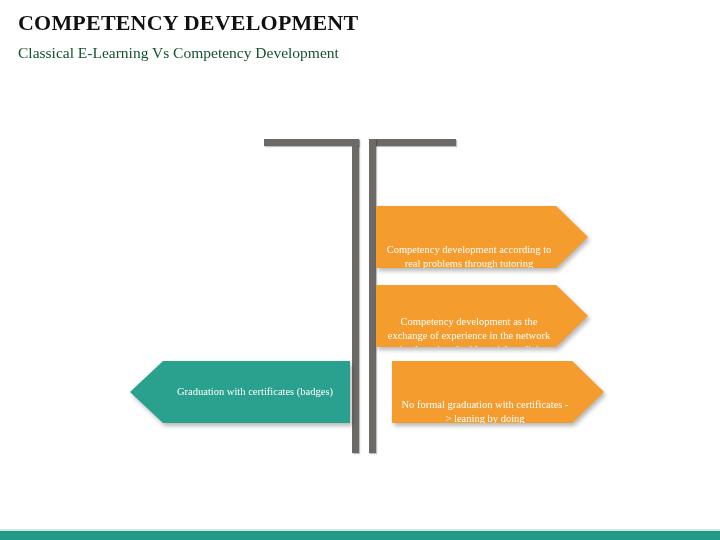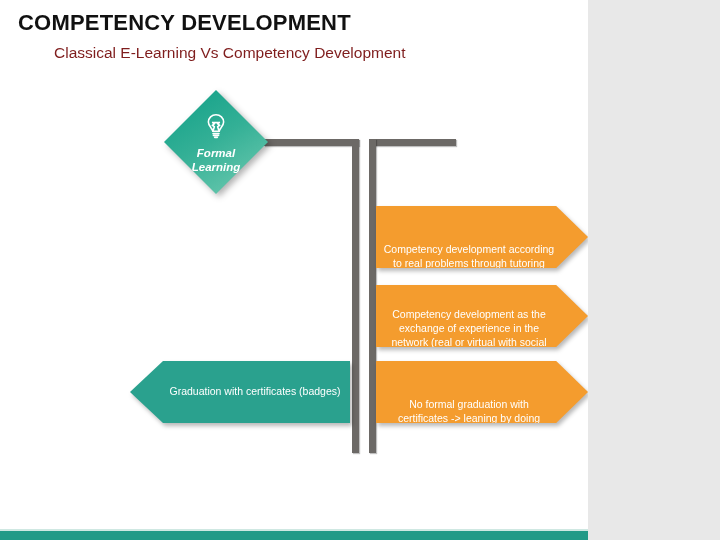--- a/index.html
+++ b/index.html
@@ -1,26 +1,26 @@
 <!DOCTYPE html>
 <html><head>
 <meta charset="utf-8">
 <style>
   html,body{margin:0;padding:0;background:#e8e8e8;}
   #slide{
-    position:relative;width:588px;height:540px;background:#ffffff;
-    font-family:Liberation Sans, sans-serif;overflow:hidden;
+    position:relative;width:720px;height:540px;background:#ffffff;
+    font-family:Liberation Serif, serif;overflow:hidden;
   }
   
   .title{
     position:absolute;left:18px;top:10px;font-size:22px;font-weight:bold;
     color:#111;letter-spacing:.2px;
   }
   .subtitle{
-    position:absolute;left:18px;top:44px;font-size:15.5px;color:#7f1d1d;margin-left:36px;
+    position:absolute;left:18px;top:44px;font-size:15.5px;color:#14532d;
   }
   
   .diamond{
     position:absolute;width:104px;height:104px;top:90px;
     clip-path:polygon(50% 0,100% 50%,50% 100%,0 50%);
     display:flex;flex-direction:column;align-items:center;justify-content:center;
   }
   .diamond-wrap{position:absolute;top:0;left:0;filter:drop-shadow(3px 3px 3px rgba(0,0,0,.3));}
   .diamond.green{background:linear-gradient(150deg,#0f9f87 0%,#34b096 48%,#72ccb2 100%);}
   .diamond.orange{background:linear-gradient(150deg,#ec8d14 0%,#f3a03a 48%,#f7bc66 100%);}
@@ -58,53 +58,39 @@
 <div id="slide">
 
   <div class="title">COMPETENCY DEVELOPMENT</div>
   <div class="subtitle">Classical E-Learning Vs Competency Development</div>
 
   <div class="conn" style="left:264px;top:139px;width:95px;height:7px;"></div>
   <div class="conn" style="left:352px;top:139px;width:7px;height:314px;"></div>
   <div class="conn" style="left:369px;top:139px;width:87px;height:7px;"></div>
   <div class="conn" style="left:369px;top:139px;width:7px;height:314px;"></div>
 
-  <div class="diamond-wrap" style="left:164px;top:90px;">
-    <div class="diamond green" style="position:relative;top:0;left:0;">
-      <span class="icon">
-        <svg width="30" height="32" viewBox="0 0 24 26">
-          <g fill="none" stroke="#ffffff" stroke-width="1.3" stroke-linejoin="round" stroke-linecap="round">
-            <path d="M12 2.2c-3.5 0-6.2 2.7-6.2 6 0 2.3 1.3 3.7 2.3 4.9.7.8 1.2 1.7 1.3 2.6h5.2c.1-.9.6-1.8 1.3-2.6 1-1.2 2.3-2.6 2.3-4.9 0-3.3-2.7-6-6.2-6z"></path>
-            <path d="M9.3 8.6l1.3 1-1.6 1.2 1.7 1.1-1.2 3.6M14.7 8.6l-1.3 1 1.6 1.2-1.7 1.1 1.2 3.6M9.3 8.6h5.4"></path>
-            <path d="M9.6 17.6h4.8M9.9 19.1h4.2M10.9 20.6h2.2"></path>
-          </g>
-        </svg>
-      </span>
-      <div class="dlabel">Formal Learning</div>
-    </div>
-  </div>
 
 
   <div class="arrow-wrap" style="left:130px;top:361px;">
     <div class="arrow green" style="position:relative;">
       <div class="atext">Graduation with certificates (badges)</div>
     </div>
   </div>
 
   <div class="arrow-wrap" style="left:376px;top:206px;">
     <div class="arrow orange" style="position:relative;">
       <div class="atext">Competency development according to real problems through tutoring</div>
     </div>
   </div>
   <div class="arrow-wrap" style="left:376px;top:285px;">
     <div class="arrow orange" style="position:relative;">
       <div class="atext">Competency development as the exchange of experience in the network (real or virtual with social media)</div>
     </div>
   </div>
-  <div class="arrow-wrap" style="left:376px;top:361px;">
+  <div class="arrow-wrap" style="left:392px;top:361px;">
     <div class="arrow orange" style="position:relative;">
       <div class="atext">No formal graduation with certificates -&gt; leaning by doing</div>
     </div>
   </div>
 
   <div class="footer-line"></div>
   <div class="footer-bar"></div>
 
 </div>
 

